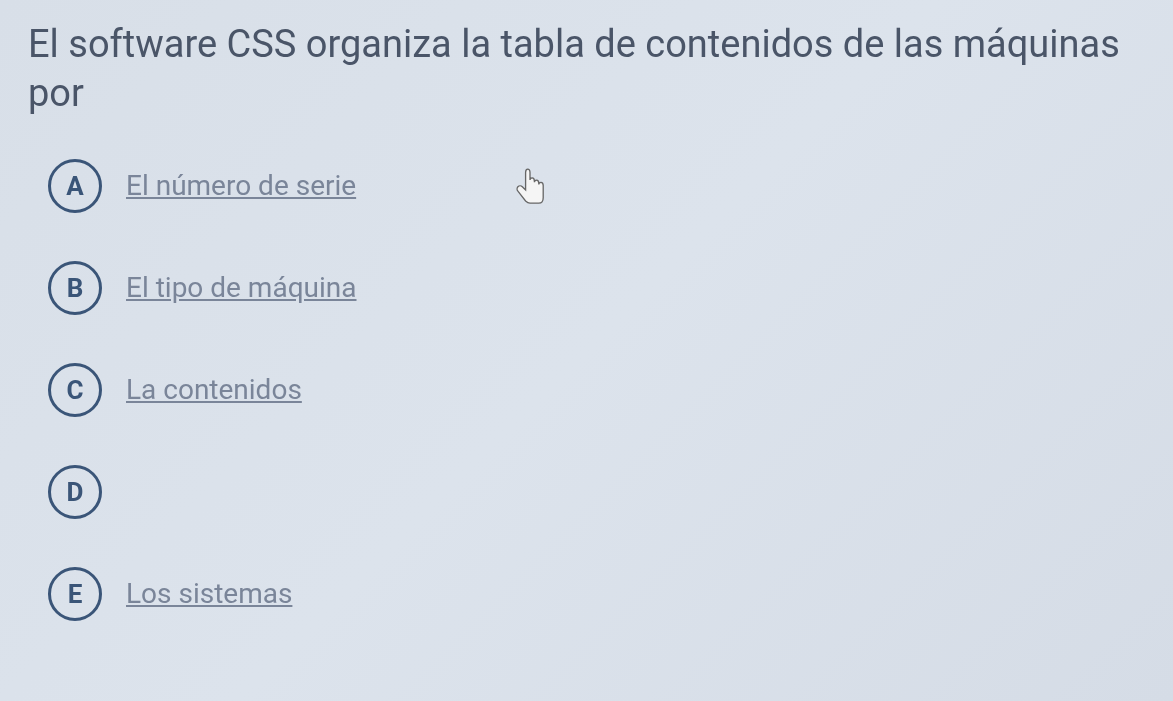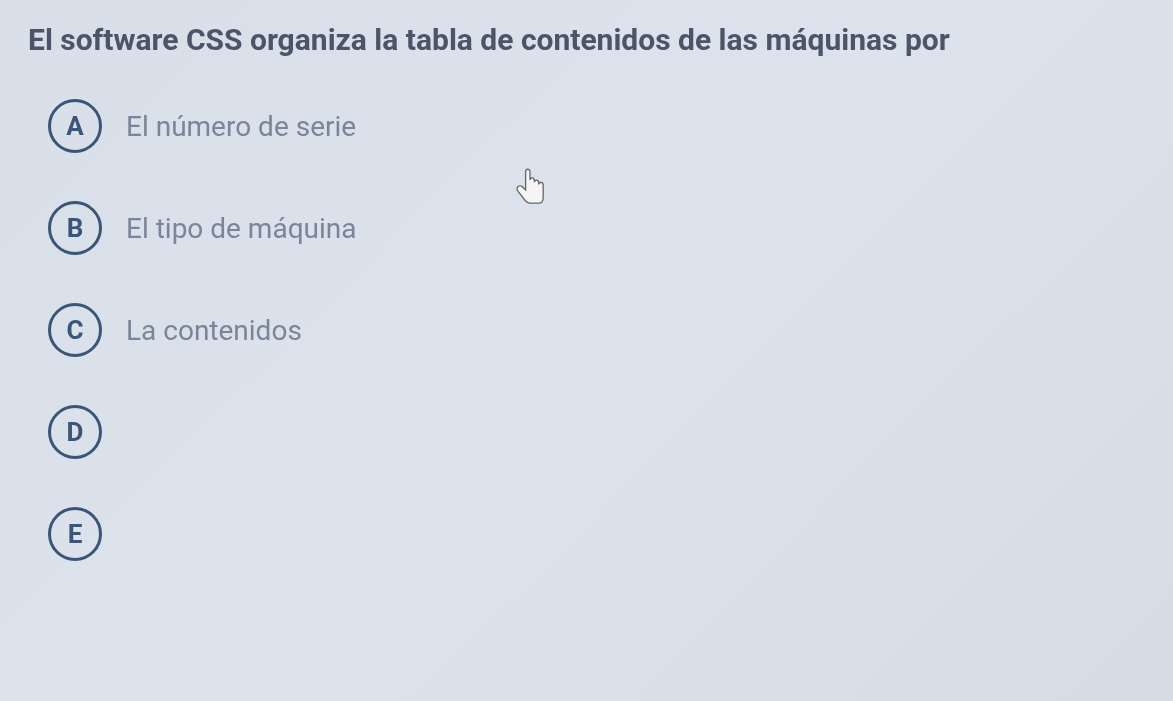--- a/index.html
+++ b/index.html
@@ -10,23 +10,23 @@
     body {
       font-family: -apple-system, BlinkMacSystemFont, "Segoe UI", Roboto, "Helvetica Neue", Arial, sans-serif;
       background: linear-gradient(135deg, #d8dfe8 0%, #dce3ec 50%, #d5dce6 100%);
       width: 1173px;
       height: 701px;
       padding: 20px 28px;
       position: relative;
       overflow: hidden;
     }
     .question {
-      font-size: 30px;
+      font-size: 38px;
       color: #4a5568;
-      font-weight: 700;
+      font-weight: 400;
       margin-bottom: 40px;
       line-height: 1.3;
     }
     .options {
       display: flex;
       flex-direction: column;
       gap: 48px;
       padding-left: 20px;
     }
     .option {
@@ -45,20 +45,21 @@
       justify-content: center;
       font-size: 26px;
       font-weight: 700;
       color: #3a5578;
       flex-shrink: 0;
     }
     .option-text {
       font-size: 28px;
       color: #7a8599;
       font-weight: 400;
+      text-decoration: underline;
     }
     .cursor-hand {
       position: absolute;
       left: 512px;
       top: 168px;
       width: 36px;
       height: 44px;
       pointer-events: none;
     }
   </style>
@@ -78,18 +79,19 @@
   </div>
   <div class="option">
     <div class="option-letter">C</div>
     <div class="option-text">La contenidos</div>
   </div>
   <div class="option">
     <div class="option-letter">D</div>
   </div>
   <div class="option">
     <div class="option-letter">E</div>
+    <div class="option-text">Los sistemas</div>
   </div>
 </div>
 
 <svg class="cursor-hand" viewBox="0 0 32 40" xmlns="http://www.w3.org/2000/svg">
   <path d="M 12 4 L 12 20 L 9 17 C 8 16 6 16 5 17 C 4 18 4 20 5 21 L 12 30 C 13 31 14 32 16 32 L 24 32 C 27 32 28 30 28 27 L 28 16 C 28 14 27 13 26 13 C 25 13 24 14 24 15 L 24 14 C 24 12 23 11 22 11 C 21 11 20 12 20 13 L 20 12 C 20 10 19 9 18 9 C 17 9 16 10 16 11 L 16 4 C 16 2 15 1 14 1 C 13 1 12 2 12 4 Z" fill="#f5f5f5" stroke="#666" stroke-width="1.2"></path>
 </svg>
 
 </body></html>

